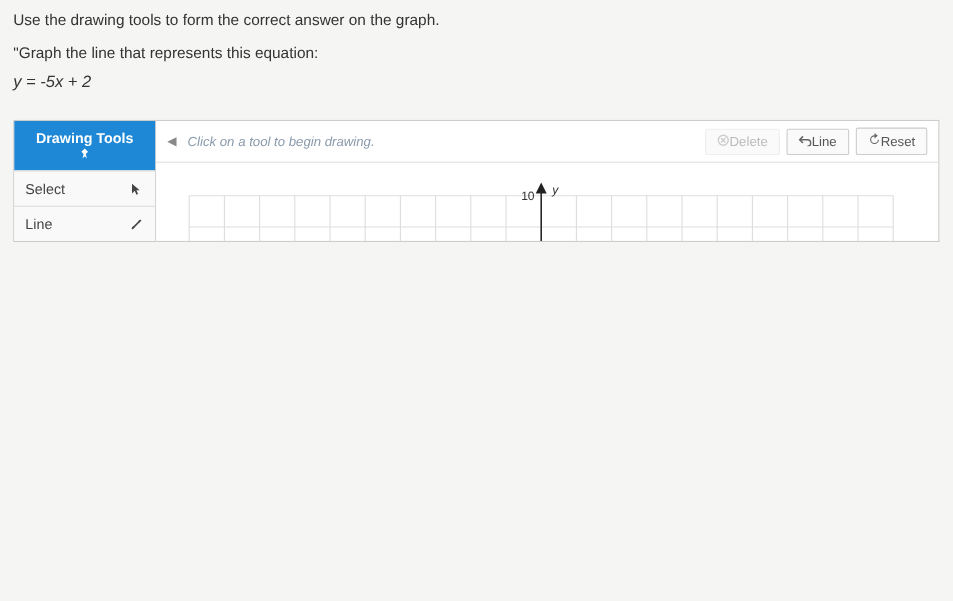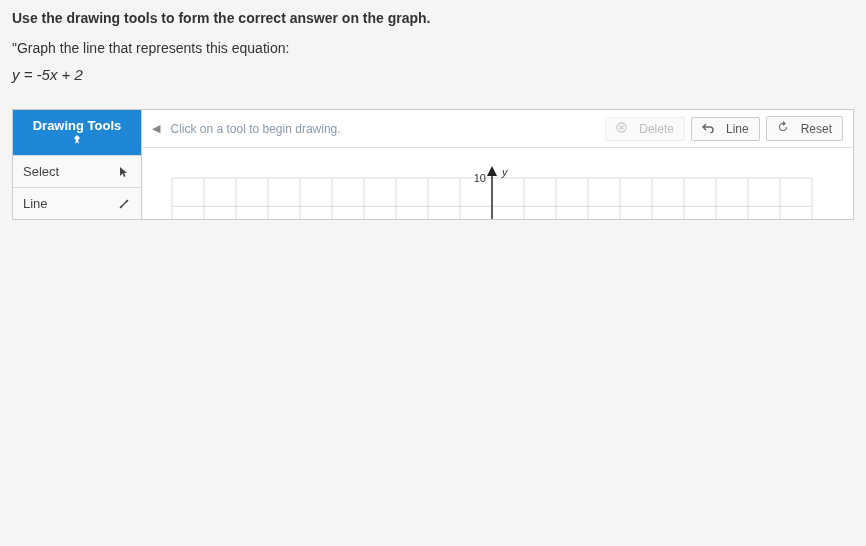--- a/index.html
+++ b/index.html
@@ -5,21 +5,21 @@
 * { margin: 0; padding: 0; box-sizing: border-box; }
 body {
   font-family: Arial, sans-serif;
   background: #f5f5f3;
   color: #333;
   width: 866px;
   height: 546px;
   overflow: hidden;
   padding: 10px 12px;
 }
-.instructions { font-size: 14px; color: #333; margin-bottom: 14px; font-weight: bold; }
+.instructions { font-size: 14px; color: #333; margin-bottom: 14px; }
 .subtext { font-size: 14px; color: #333; margin-bottom: 10px; }
 .equation { font-size: 15px; font-style: italic; margin-bottom: 26px; }
 .workspace { display: flex; gap: 0; }
 .tools-panel { width: 130px; border: 1px solid #ccc; background: #fff; }
 .tools-header {
   background: #1e88d6;
   color: #fff;
   font-size: 13px;
   font-weight: bold;
   padding: 8px 10px;
@@ -51,31 +51,31 @@
 }
 .graph-toolbar {
   display: flex;
   align-items: center;
   padding: 6px 10px;
   border-bottom: 1px solid #e0e0e0;
   font-size: 13px;
   color: #888;
   gap: 6px;
 }
-.graph-hint { flex: 1; color: #8a9aab; font-size: 12px; }
+.graph-hint { flex: 1; color: #8a9aab; font-style: italic; font-size: 12px; }
 .btn {
   border: 1px solid #ccc;
   background: #fafafa;
   padding: 4px 10px;
   font-size: 12px;
   color: #555;
   border-radius: 2px;
   display: inline-flex;
   align-items: center;
-  gap: 12px;
+  gap: 0;
   cursor: pointer;
 }
 .btn.disabled { color: #bbb; border-color: #eee; }
 .graph-canvas {
   flex: 1;
   position: relative;
   overflow: hidden;
 }
 svg.grid { position: absolute; top: 0; left: 0; }
 .axis-label { font-size: 11px; fill: #333; font-style: italic; }

